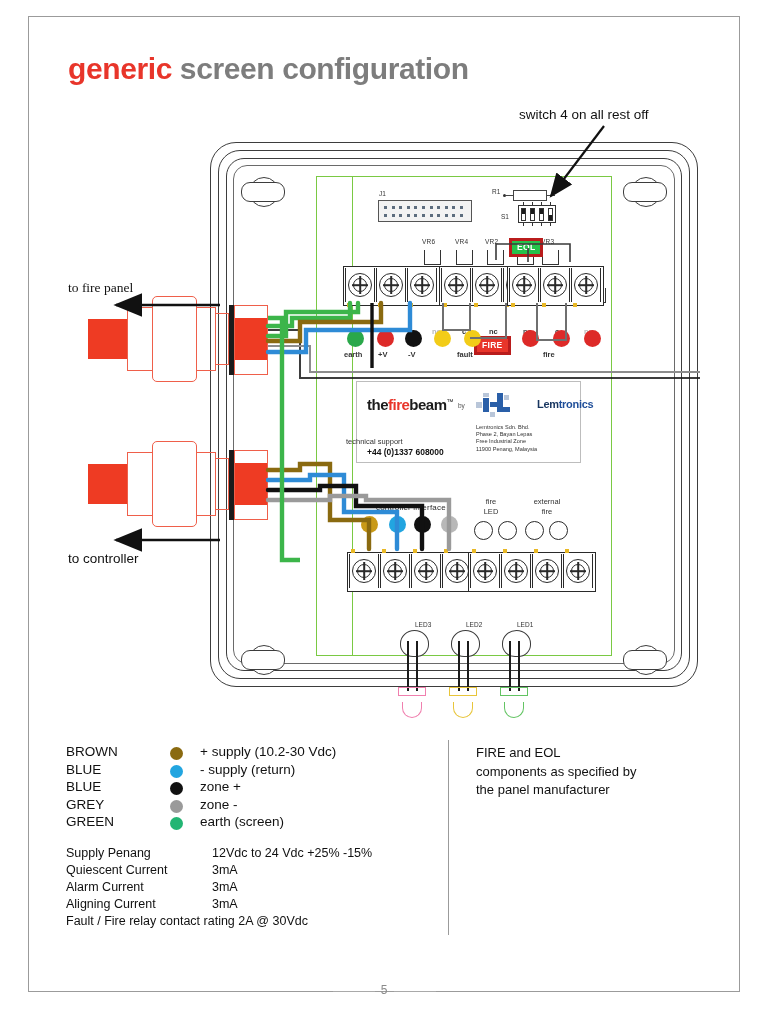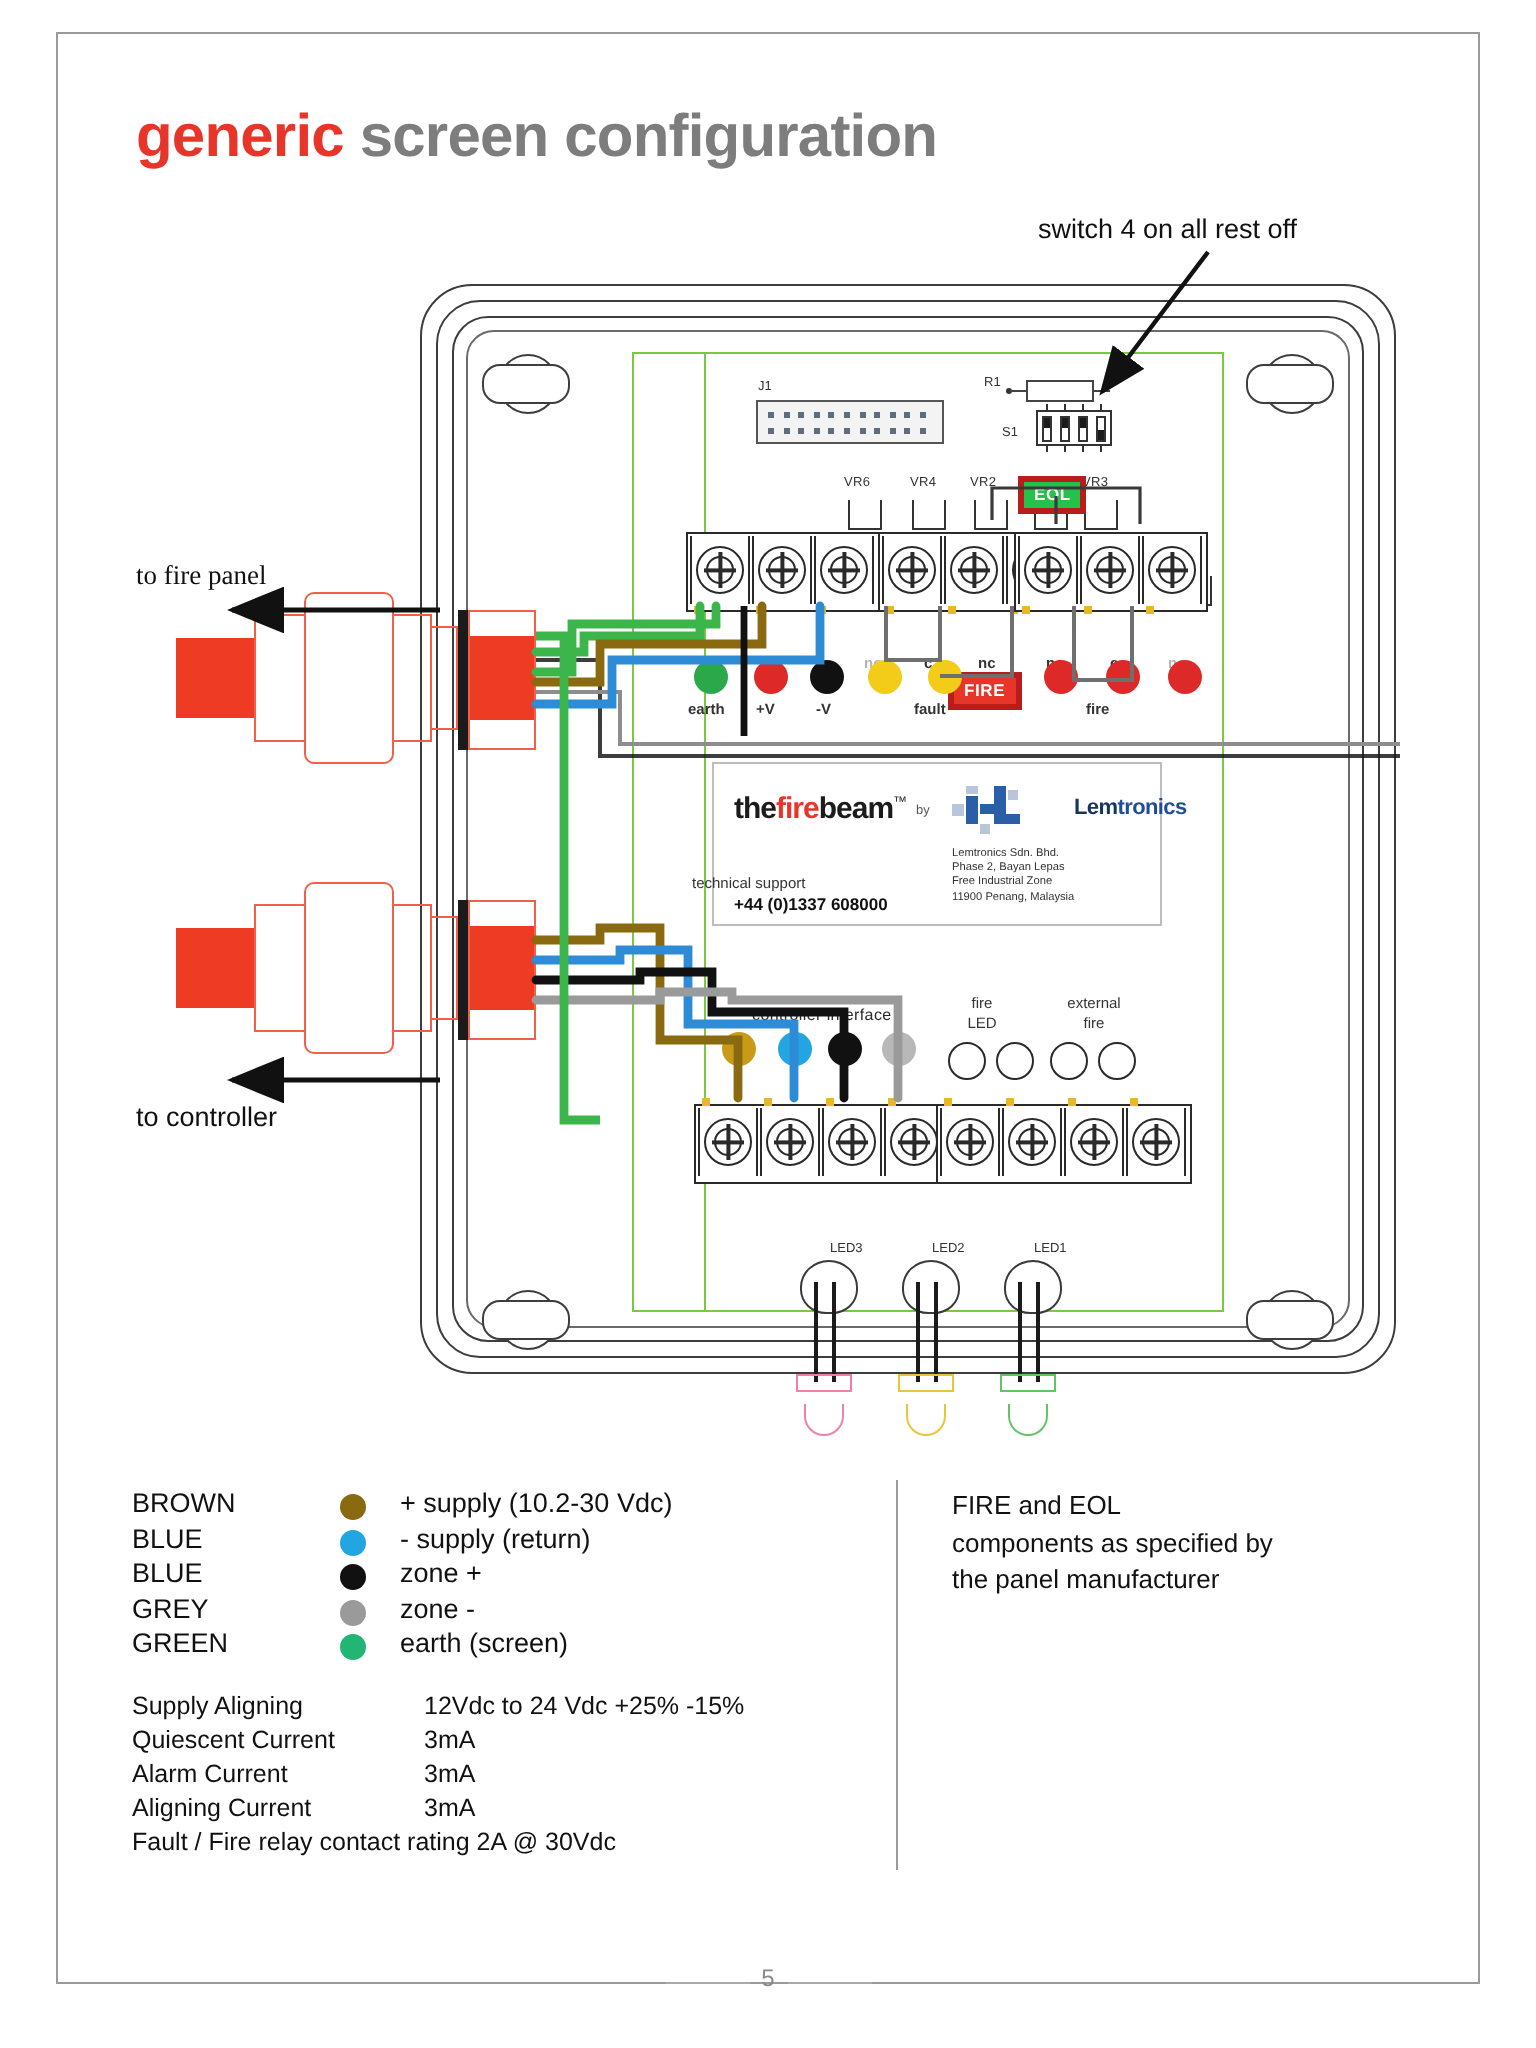--- a/index.html
+++ b/index.html
@@ -558,21 +558,21 @@
     <span class="leg-name">GREEN</span>
     <span class="leg-dot" style="background:#22b573;"></span>
     <span class="leg-desc">earth (screen)</span>
   </div>
 </div>
 
 <div id="divider"></div>
 
 <div id="spec">
   <div class="spec-row">
-    <span class="spec-k">Supply Aligning</span>
+    <span class="spec-k">Supply Penang</span>
     <span class="spec-v">12Vdc to 24 Vdc +25% -15%</span>
   </div>
   <div class="spec-row">
     <span class="spec-k">Quiescent Current</span>
     <span class="spec-v">3mA</span>
   </div>
   <div class="spec-row">
     <span class="spec-k">Alarm Current</span>
     <span class="spec-v">3mA</span>
   </div>

